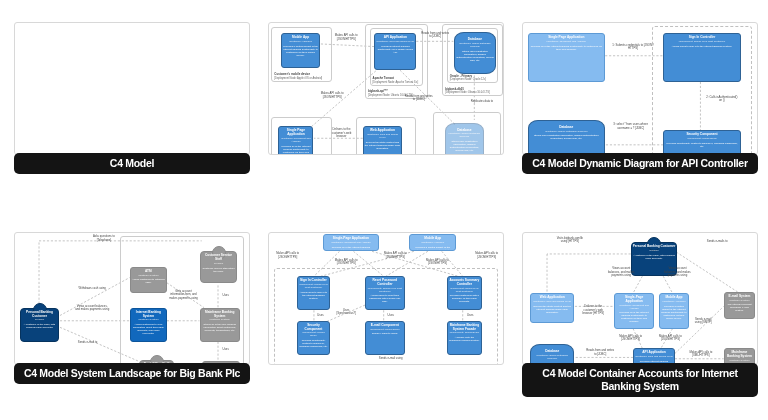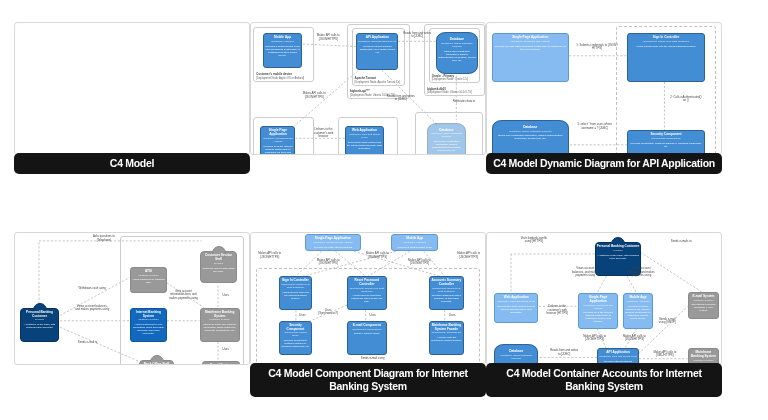--- a/index.html
+++ b/index.html
@@ -1,18 +1,18 @@
 <!DOCTYPE html>
 <html><head>
 <meta charset="utf-8">
 <style>
   * { box-sizing: border-box; margin: 0; padding: 0; }
   html,body { width: 768px; height: 420px; background: #ffffff; overflow: hidden;
     font-family: "Liberation Sans", sans-serif; }
-  .row { position: absolute; left: 14px; display: flex; }
+  .row { position: absolute; left: 14px; display: flex; gap: 18px; }
   .row1 { top: 22px; }
   .row2 { top: 232px; }
   .card { width: 236px; cursor: pointer; }
   .thumb { position: relative; width: 236px; height: 133px; background: #fff;
     border: 1px solid #d8d8d8; border-radius: 3px; overflow: hidden; }
   .caption { position: relative; z-index: 2; margin-top: -2px; background: #141414;
     color: #ffffff; border-radius: 5px; text-align: center; font-weight: bold;
     font-size: 10.5px; letter-spacing: -0.3px; line-height: 1.25; padding: 4px 3px; }
   svg.edges { position: absolute; left: 0; top: 0; width: 100%; height: 100%; }
   svg.edges line { stroke: #a9a9a9; stroke-width: 0.7; stroke-dasharray: 2.2 1.8; }
@@ -151,21 +151,21 @@
           </div>
           <div class="node cylinder" style="background: rgb(67, 141, 213); border-color: rgb(46, 98, 149); left: 2%; top: 74%; width: 33%; height: 36%;">
             <span class="n-label">Database</span>
             <span class="n-sub">[Container: Oracle Database Schema]</span>
             <span class="n-desc">Stores user registration information, hashed authentication credentials, access logs, etc.</span>
           </div>
           <div class="elabel" style="left: 47%; top: 18%; width: 18%;">1: Submits credentials to [JSON / HTTPS]</div>
           <div class="elabel" style="left: 85%; top: 58%; width: 14%;">2: Calls isAuthenticated() on ()</div>
           <div class="elabel" style="left: 46%; top: 79%; width: 18%;">3: select * from users where username = ? [JDBC]</div>
         </div>
-      <div class="caption">C4 Model Dynamic Diagram for API Application</div>
+      <div class="caption">C4 Model Dynamic Diagram for API Controller</div>
     </article>
   </section>
   <section class="row row2">
     <article class="card">
       <div class="thumb">
           <svg viewBox="0 0 236 133" class="edges">
             <line x1="23.599999999999998" y1="75.81" x2="23.599999999999998" y2="7.98"></line>
             <line x1="23.599999999999998" y1="7.98" x2="188.79999999999998" y2="7.98"></line>
             <line x1="44.839999999999996" y1="83.79" x2="115.64" y2="45.22"></line>
             <line x1="44.839999999999996" y1="89.11" x2="115.64" y2="89.11"></line>
@@ -208,20 +208,21 @@
             <span class="n-label">E-mail System</span>
           </div>
           <div class="elabel" style="left: 38%; top: 4%; width: 14%;">Asks questions to [Telephone]</div>
           <div class="elabel" style="left: 33%; top: 43%; width: 12%;">Withdraws cash using</div>
           <div class="elabel" style="left: 33%; top: 57%; width: 15%;">Views account balances, and makes payments using</div>
           <div class="elabel" style="left: 72%; top: 47%; width: 13%;">Gets account information from, and makes payments using</div>
           <div class="elabel" style="left: 90%; top: 48%; width: 8%;">Uses</div>
           <div class="elabel" style="left: 31%; top: 84%; width: 11%;">Sends e-mail to</div>
           <div class="elabel" style="left: 90%; top: 89%; width: 8%;">Uses</div>
         </div>
+      <div class="caption">C4 Model System Landscape for Big Bank Plc</div>
     </article>
     <article class="card">
       <div class="thumb">
           <svg viewBox="0 0 236 133" class="edges">
             <line x1="70.8" y1="18.62" x2="44.839999999999996" y2="43.89"></line>
             <line x1="84.96" y1="18.62" x2="115.64" y2="43.89"></line>
             <line x1="103.83999999999999" y1="18.62" x2="191.16" y2="43.89"></line>
             <line x1="146.32" y1="18.62" x2="51.919999999999995" y2="43.89"></line>
             <line x1="160.48" y1="18.62" x2="118" y2="43.89"></line>
             <line x1="174.64" y1="18.62" x2="195.88" y2="43.89"></line>
@@ -275,21 +276,20 @@
           <div class="elabel" style="left: 33%; top: 22%; width: 12%;">Makes API calls to [JSON/HTTPS]</div>
           <div class="elabel" style="left: 54%; top: 17%; width: 12%;">Makes API calls to [JSON/HTTPS]</div>
           <div class="elabel" style="left: 72%; top: 22%; width: 12%;">Makes API calls to [JSON/HTTPS]</div>
           <div class="elabel" style="left: 93%; top: 17%; width: 12%;">Makes API calls to [JSON/HTTPS]</div>
           <div class="elabel" style="left: 22%; top: 63%; width: 8%;">Uses</div>
           <div class="elabel" style="left: 52%; top: 63%; width: 8%;">Uses</div>
           <div class="elabel" style="left: 86%; top: 63%; width: 8%;">Uses</div>
           <div class="elabel" style="left: 33%; top: 60%; width: 11%;">Uses [Synchronous?]</div>
           <div class="elabel" style="left: 52%; top: 96%; width: 11%;">Sends e-mail using</div>
         </div>
-      <div class="caption">C4 Model Component Diagram for Internet Banking System</div>
     </article>
     <article class="card">
       <div class="thumb">
           <svg viewBox="0 0 236 133" class="edges">
             <line x1="108.55999999999999" y1="21.28" x2="23.599999999999998" y2="21.28"></line>
             <line x1="23.599999999999998" y1="21.28" x2="23.599999999999998" y2="61.18000000000001"></line>
             <line x1="120.36" y1="43.89" x2="110.91999999999999" y2="61.18000000000001"></line>
             <line x1="141.6" y1="43.89" x2="151.04" y2="61.18000000000001"></line>
             <line x1="51.919999999999995" y1="74.48" x2="92.03999999999999" y2="74.48"></line>
             <line x1="110.91999999999999" y1="97.09" x2="120.36" y2="117.04"></line>

